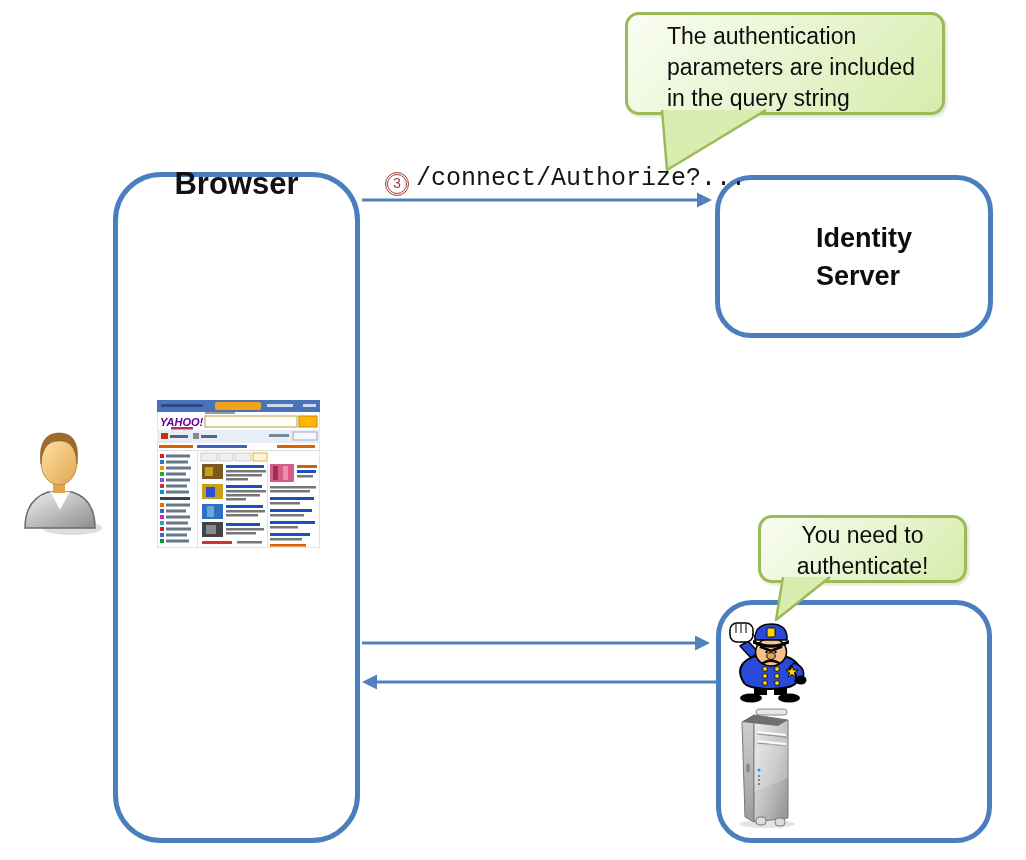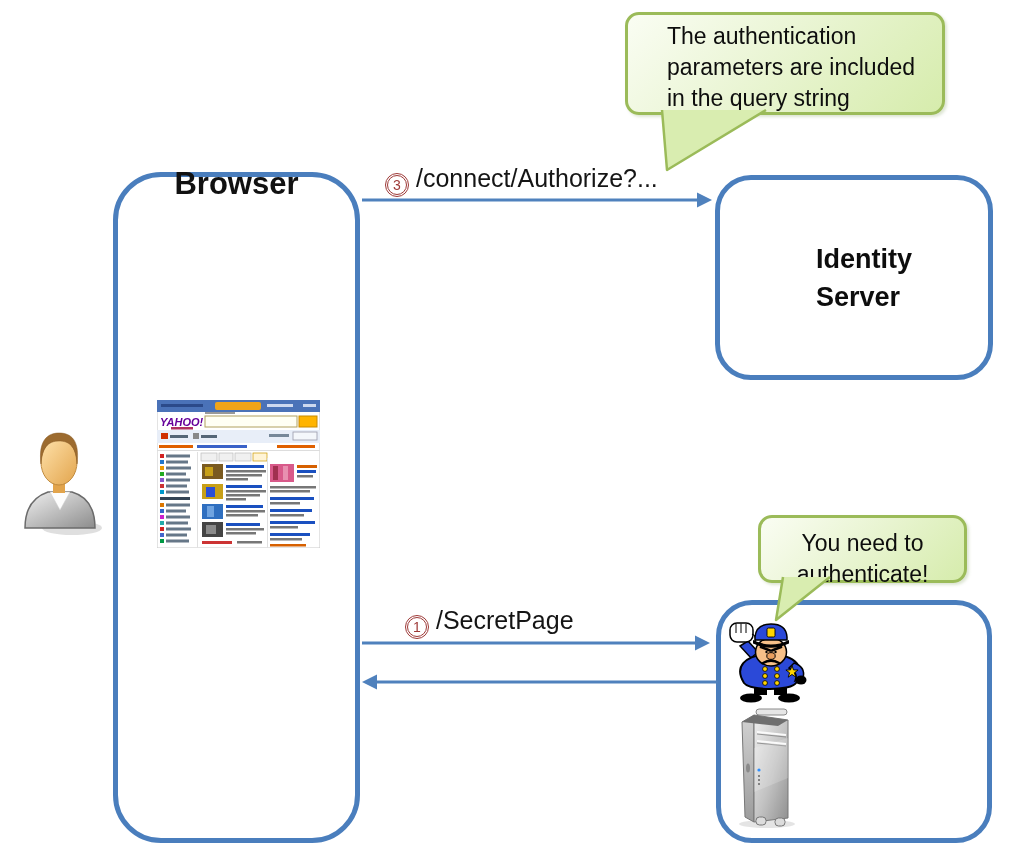--- a/index.html
+++ b/index.html
@@ -10,34 +10,34 @@
     color:#111;
   }
   .abs { position:absolute; }
 
   
   .node-box {
     position:absolute; box-sizing:border-box;
     border:5px solid #4a7ebd; background:#fff;
   }
   #browser-box  { left:113px; top:172px; width:247px; height:671px; border-radius:48px; z-index:1; }
-  #identity-box { left:715px; top:175px; width:278px; height:205px; border-radius:36px; z-index:1; display:flex; align-items:center; }
+  #identity-box { left:715px; top:175px; width:278px; height:163px; border-radius:36px; z-index:1; display:flex; align-items:center; }
   #client-box   { left:716px; top:600px; width:276px; height:243px; border-radius:36px; z-index:1; }
 
   .node-label { font-weight:bold; font-size:27px; line-height:38px; color:#0d0d0d; }
   #identity-box .node-label { margin-left:96px; width:145px; }
   #client-label { position:absolute; left:816px; top:724px; width:170px; z-index:2; }
 
   #browser-title {
     position:absolute; left:113px; top:126px; width:247px; text-align:center;
     font-weight:bold; font-size:31px; z-index:2;margin-top:40px;
   }
 
   
-  .msg-label { position:absolute; font-size:25px; color:#151515; z-index:6; }
+  .msg-label { position:absolute; font-size:25px; color:#151515; z-index:6;font-family:Liberation Mono, monospace; }
   #label-authorize { left:385px; top:164px; white-space:nowrap; }
   #label-secret    { left:405px; top:606px; white-space:nowrap; }
   #label-redirect  { left:405px; top:694px; width:192px; line-height:34px; }
 
   .cnum {
     display:inline-flex; align-items:center; justify-content:center;
     width:24px; height:24px; box-sizing:border-box;
     border:3px double #9e3a38; border-radius:50%;
     color:#9e3a38; font-size:14px; font-weight:400;
     vertical-align:-3px; margin-right:7px;
@@ -45,21 +45,21 @@
 
   
   .callout {
     position:absolute; box-sizing:border-box; z-index:7;
     border:3px solid #9bbb59; border-radius:14px;
     background:linear-gradient(135deg,#fafdf3 0%,#eaf5d4 45%,#d6ecac 100%);
     font-size:23px; line-height:31px; color:#0d0d0d;
     box-shadow:2px 2px 3px rgba(120,150,80,0.25);
   }
   #callout-query { left:625px; top:12px; width:320px; height:103px; padding:6px 10px 0 39px; }
-  #callout-auth  { left:758px; top:515px; width:209px; height:68px; padding-top:10px; text-align:center; }
+  #callout-auth  { left:758px; top:515px; width:209px; height:68px; padding-top:2px; text-align:center; }
 
   .tail { position:absolute; z-index:8; }
   #tail-query { left:640px; top:105px; }
   #tail-auth  { left:765px; top:572px; }
 
   
   #person-icon { left:12px;  top:424px; z-index:2; }
   #yahoo-thumb { left:157px; top:400px; z-index:2; }
   #police-icon { left:724px; top:621px; z-index:3; }
   #tower-icon  { left:732px; top:706px; z-index:3; }
@@ -295,23 +295,20 @@
     </g>
     <g>
       <line x1="718" y1="682" x2="376" y2="682" stroke="#4f81bd" stroke-width="3"></line>
       <polygon points="377,674.5 362,682 377,689.5" fill="#4f81bd"></polygon>
     </g>
   </svg>
 
   <div id="label-authorize" class="msg-label">
     <span class="cnum">3</span><span>/connect/Authorize?...</span>
   </div>
-  <div id="label-secret" class="msg-label">
-    <span class="cnum">1</span><span>/SecretPage</span>
-  </div>
 
   <div id="callout-query" class="callout">
     <span>The authentication parameters are included in the query string</span>
   </div>
   <svg id="tail-query" class="tail" width="140" height="72" viewBox="0 0 140 72">
     <path d="M22 5 L27 65 L126 5" fill="#d9edb0" stroke="#9bbb59" stroke-width="2.5" stroke-linejoin="round"></path>
   </svg>
 
   <div id="callout-auth" class="callout">
     <span>You need to authenticate!</span>

